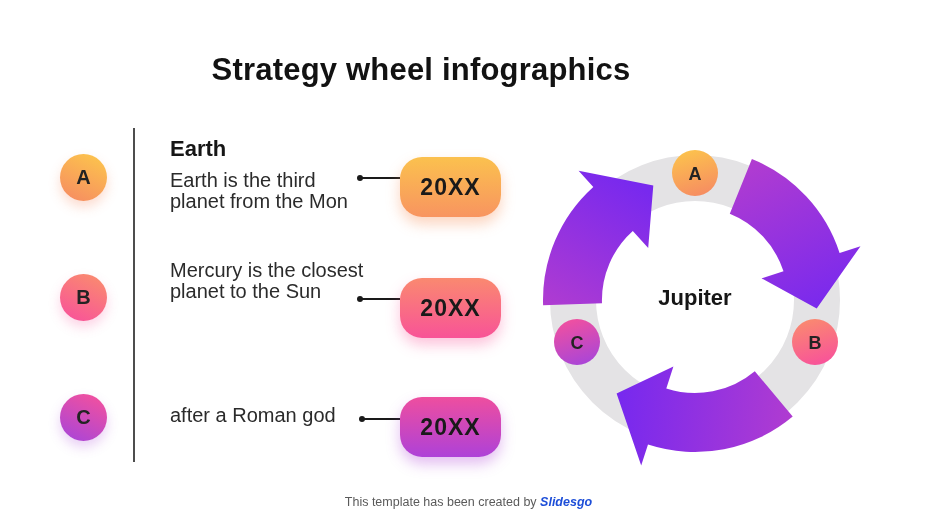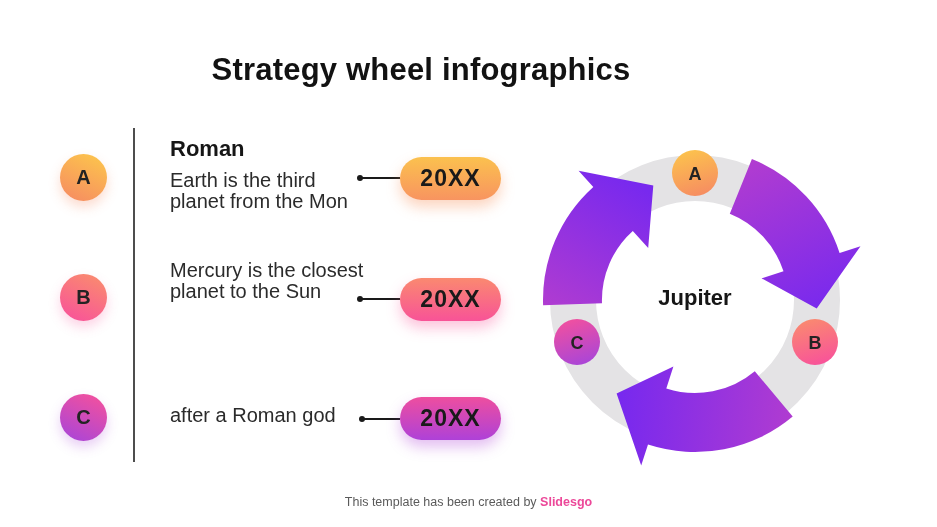--- a/index.html
+++ b/index.html
@@ -31,38 +31,38 @@
   
   .connector{position:absolute;height:2px;background:#1a1a1a;}
   .connector::before{
     content:"";position:absolute;left:-5px;top:-2px;width:6px;height:6px;border-radius:50%;background:#1a1a1a;
   }
   .connector-1{top:177px;left:362px;width:38px;}
   .connector-2{top:298px;left:362px;width:38px;}
   .connector-3{top:418px;left:364px;width:36px;}
   
   .pill{
-    position:absolute;left:400px;width:101px;height:43px;border-radius:22px;
+    position:absolute;left:400px;width:101px;height:60px;border-radius:22px;
     display:flex;align-items:center;justify-content:center;
     font-size:23px;font-weight:bold;color:#1a1a1a;letter-spacing:1px;
   }
   .pill-1{top:157px;background:linear-gradient(180deg,#FBC14E,#F89460);box-shadow:0 7px 14px rgba(248,148,96,.40);}
   .pill-2{top:278px;background:linear-gradient(180deg,#FA8970,#F85397);box-shadow:0 7px 14px rgba(248,83,151,.35);}
   .pill-3{top:397px;background:linear-gradient(180deg,#EE4E9F,#AE41D8);box-shadow:0 7px 14px rgba(174,65,216,.35);}
   
   .wheel{position:absolute;left:505px;top:120px;width:380px;height:360px;}
   .wheel text{font-family:"Liberation Sans", sans-serif;}
   .wheel .node-letter{font-size:18px;font-weight:bold;fill:#232323;}
   .wheel .center-label{font-size:22px;font-weight:bold;fill:#161616;}
   
   .footer{
     position:absolute;left:0;bottom:18px;width:937px;text-align:center;
     font-size:12.5px;color:#5a5a5a;
   }
-  .footer b{color:#ec4899;}
+  .footer b{color:#1d4ed8;font-style:italic;}
 </style>
 </head>
 <body>
 
 <div class="slide">
 
   <h1 class="title">Strategy wheel infographics</h1>
 
   <div class="badge badge-a">
       <span>A</span>
@@ -70,21 +70,21 @@
   <div class="badge badge-b">
       <span>B</span>
     </div>
   <div class="badge badge-c">
       <span>C</span>
     </div>
 
   <div class="divider"></div>
 
   <div class="section section-1">
-    <h2>Roman</h2>
+    <h2>Earth</h2>
     <p><span>Earth is the third</span><br><span>planet from the Mon</span></p>
   </div>
   <div class="section section-2">
     <p><span>Mercury is the closest</span><br><span>planet to the Sun</span></p>
   </div>
   <div class="section section-3">
     <p><br><span>after a Roman god</span></p>
   </div>
 
   <div class="connector connector-1"></div>

